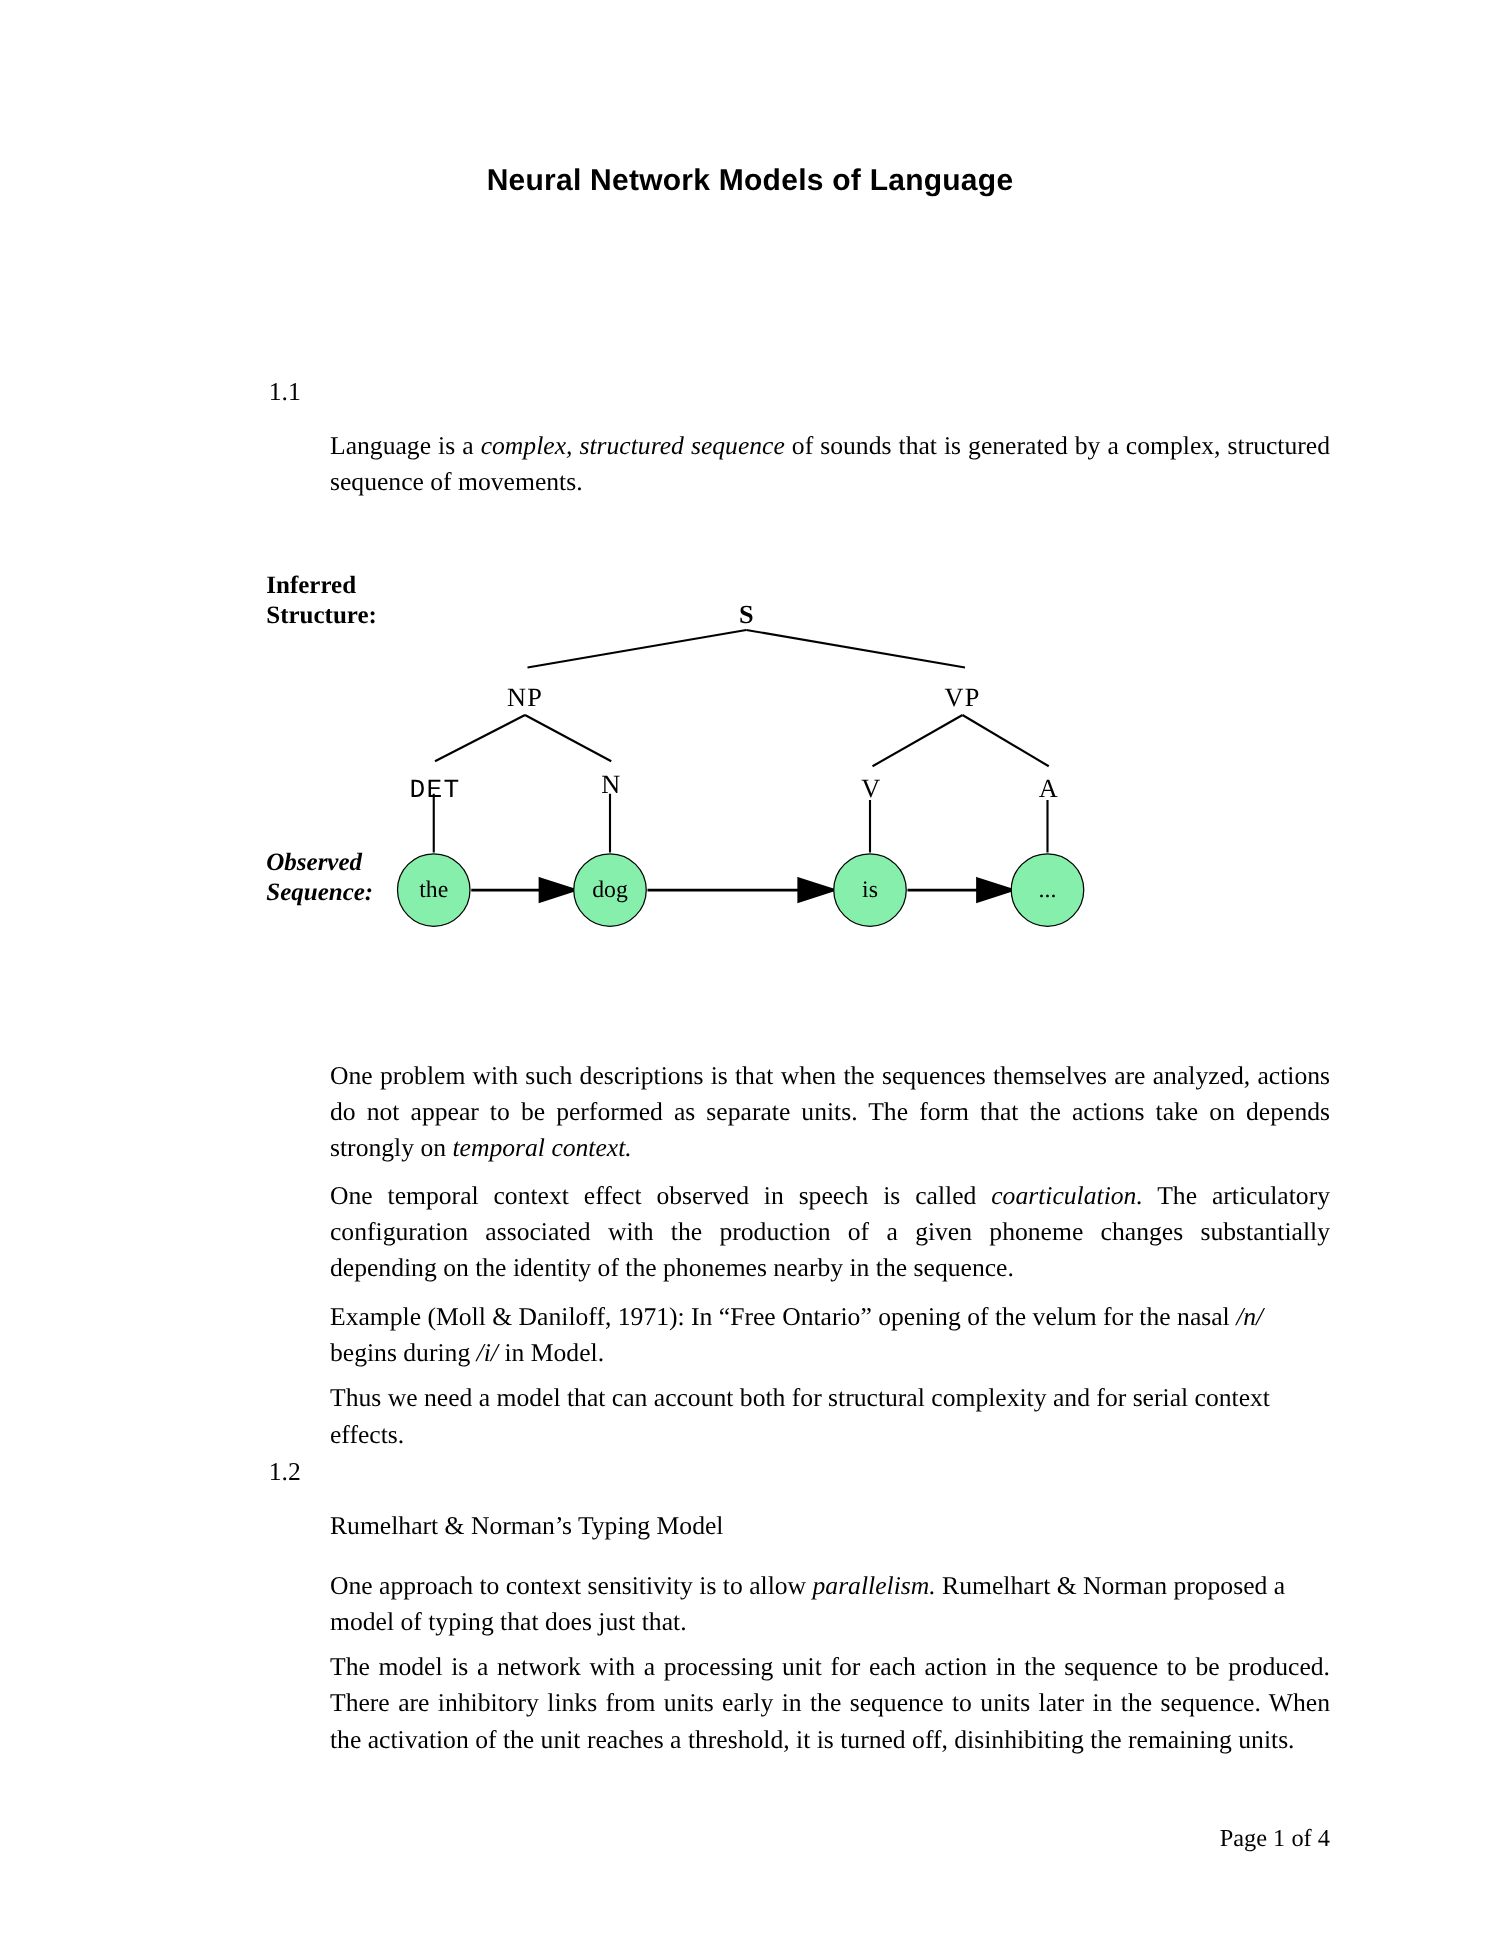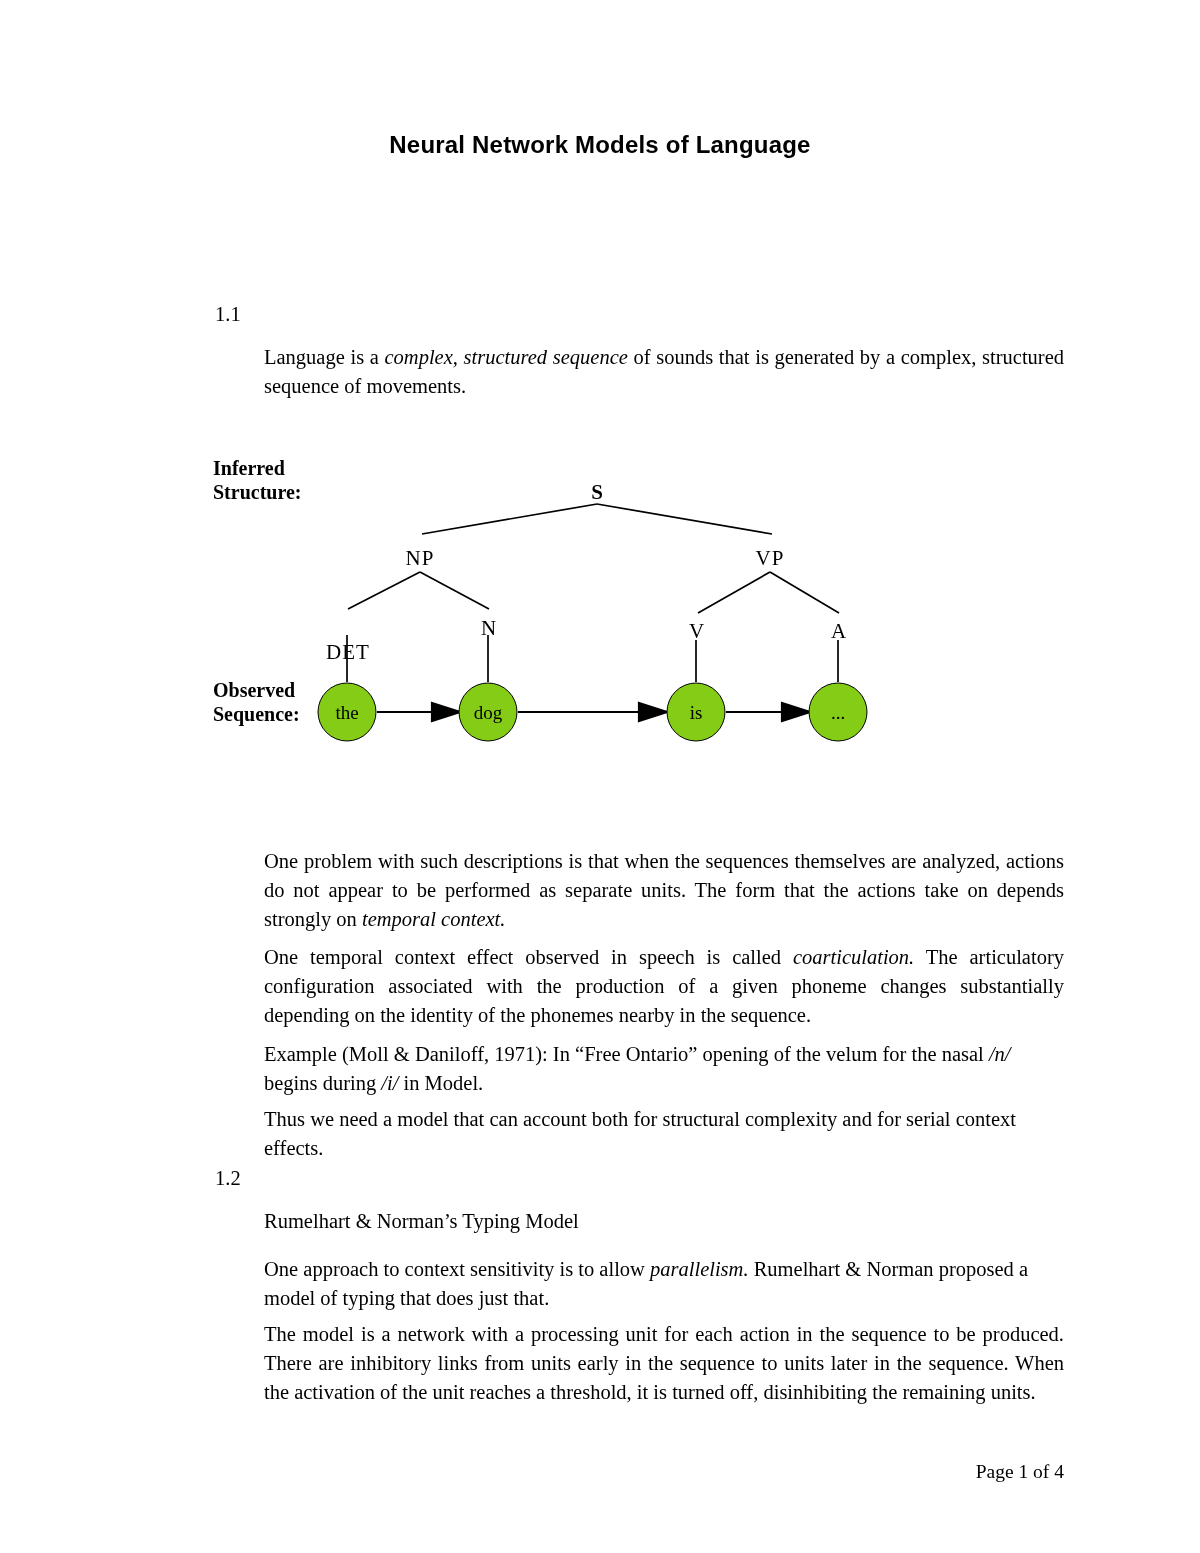--- a/index.html
+++ b/index.html
@@ -99,21 +99,21 @@
     position: absolute;
     width: 57px;
     height: 57px;
     border: 1.6px solid #000;
     border-radius: 50%;
     transform: translate(-50%, -50%);
     display: flex;
     align-items: center;
     justify-content: center;
     font-size: 19px;
-    background: #84cc16;
+    background: #86efac;
   }
 
   
   .footer {
     position: absolute;
     left: 0;
     top: 1461px;
     width: 1064px;
     text-align: right;
     font-size: 19.5px;
@@ -166,27 +166,27 @@
         <line x1="518" y1="712" x2="655" y2="712"></line>
         <polygon points="639,703 667,712 639,721"></polygon>
 
         <line x1="726" y1="712" x2="798" y2="712"></line>
         <polygon points="782,703 810,712 782,721"></polygon>
       </g>
     </svg>
 
     <div class="diag-label" style="left: 213px; top: 456px; white-space: pre;">Inferred
 Structure:</div>
-    <div class="diag-label" style="left: 213px; top: 678px; white-space: pre;">Observed
+    <div class="diag-label" style="left: 213px; top: 678px; white-space: pre; font-style: italic;">Observed
 Sequence:</div>
 
     <div class="tree-node root" style="left:597px; top:492px;">S</div>
     <div class="tree-node" style="left:420px; top:558px;">NP</div>
     <div class="tree-node" style="left:770px; top:558px;">VP</div>
-    <div class="tree-node" style="left:348px; top:652px;">DET</div>
+    <div class="tree-node" style="left:348px; top:633px;font-family:Liberation Mono, monospace;">DET</div>
     <div class="tree-node" style="left:489px; top:628px;">N</div>
     <div class="tree-node" style="left:697px; top:631px;">V</div>
     <div class="tree-node" style="left:839px; top:631px;">A</div>
 
     <div class="seq-node" style="left:347px; top:712px;">the</div>
     <div class="seq-node" style="left:488px; top:712px;">dog</div>
     <div class="seq-node" style="left:696px; top:712px;">is</div>
     <div class="seq-node" style="left:838px; top:712px;">...</div>
   </div>
 

